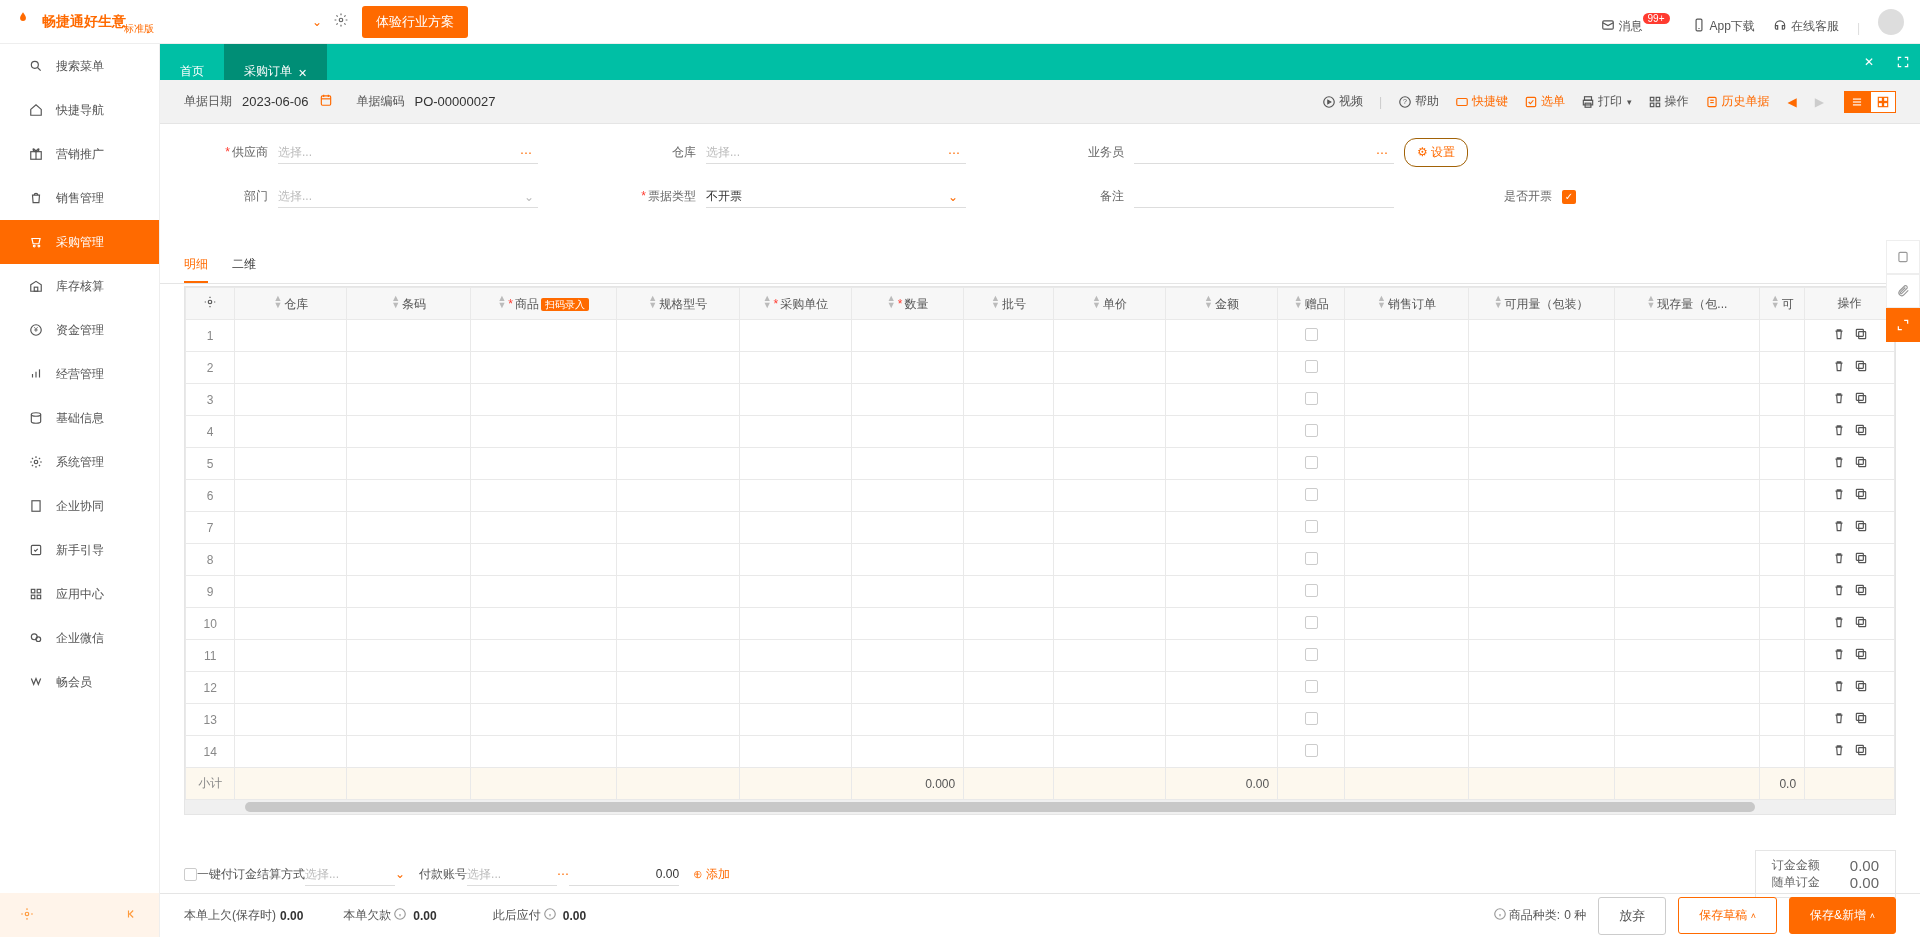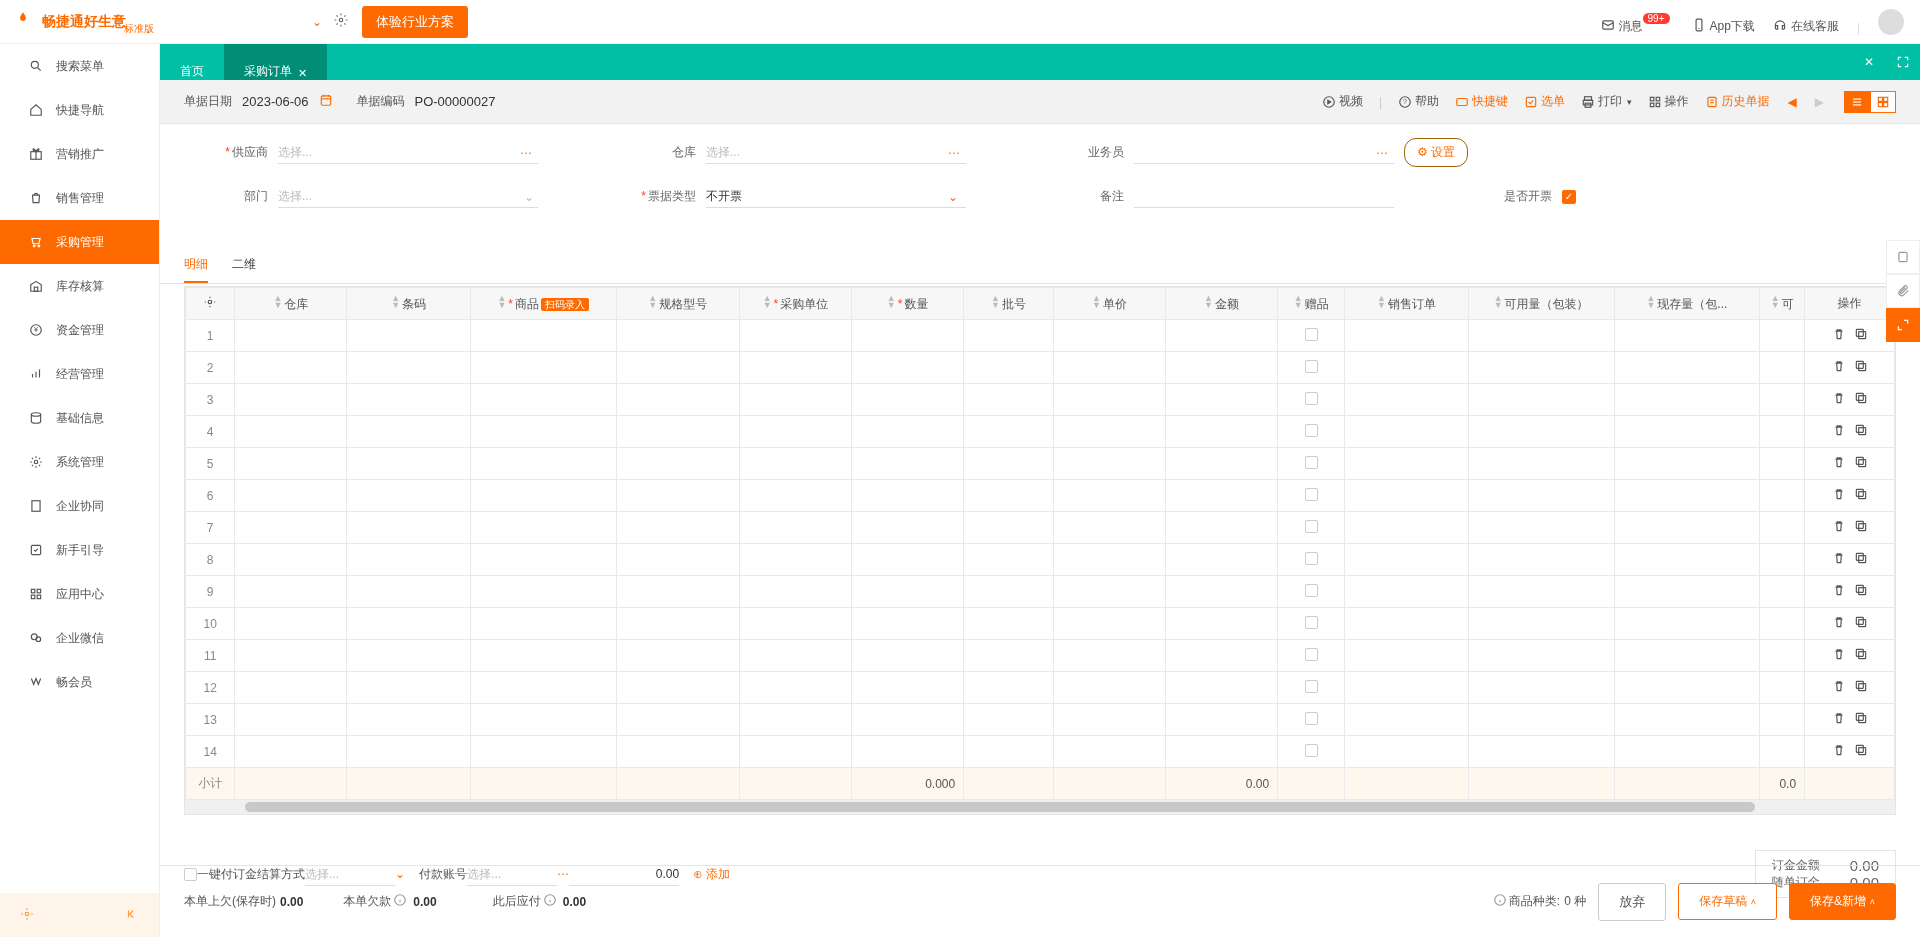--- a/index.html
+++ b/index.html
@@ -64,21 +64,21 @@
 .grid td.chkcell{text-align:center}
 .cbox{width:13px;height:13px;border:1px solid #ccc;border-radius:2px;display:inline-block}
 .subtotal td{background:#fdf8ee}
 .ops{text-align:center;color:#888}
 .hscroll{height:14px;background:#f0f0f0;position:relative}
 .hscroll .thumb{position:absolute;left:60px;right:140px;top:2px;height:10px;background:#c8c8c8;border-radius:5px}
 .pay-row{position:absolute;left:184px;top:850px;right:24px;display:flex;align-items:center;color:#555}
 .pay-row input::placeholder{color:#bbb}
 .pay-box{border:1px solid #e5e5e5;padding:6px 16px;margin-left:auto}
 .pay-box div{display:flex;justify-content:space-between;gap:30px;color:#666}
-.footer{position:absolute;left:160px;bottom:0;right:0;height:72px;border-top:1px solid #e5e5e5;display:flex;align-items:center;padding:16px 24px;color:#555}
+.footer{position:absolute;left:160px;bottom:0;right:0;height:44px;border-top:1px solid #e5e5e5;display:flex;align-items:center;padding:16px 24px;color:#555}
 .footer .amt{color:#333;font-weight:600;margin-left:4px}
 .footer .spacer{flex:1}
 .btn{border-radius:3px;padding:9px 20px;font-size:13px;cursor:pointer;margin-left:12px}
 .btn-ghost{background:#fff;border:1px solid #ccc;color:#555}
 .btn-outline{background:#fff;border:1px solid #ff6a00;color:#ff6a00}
 .btn-primary{background:#ff6a00;border:1px solid #ff6a00;color:#fff}
 .right-dock{position:absolute;right:0;top:240px;width:34px;display:flex;flex-direction:column}
 .dock-item{width:34px;height:34px;display:flex;align-items:center;justify-content:center;border:1px solid #eee;background:#fff;color:#999;cursor:pointer}
 .dock-item.active{background:#ff6a00;color:#fff;border-color:#ff6a00}
 svg{width:14px;height:14px;stroke:currentColor;fill:none;stroke-width:2}

